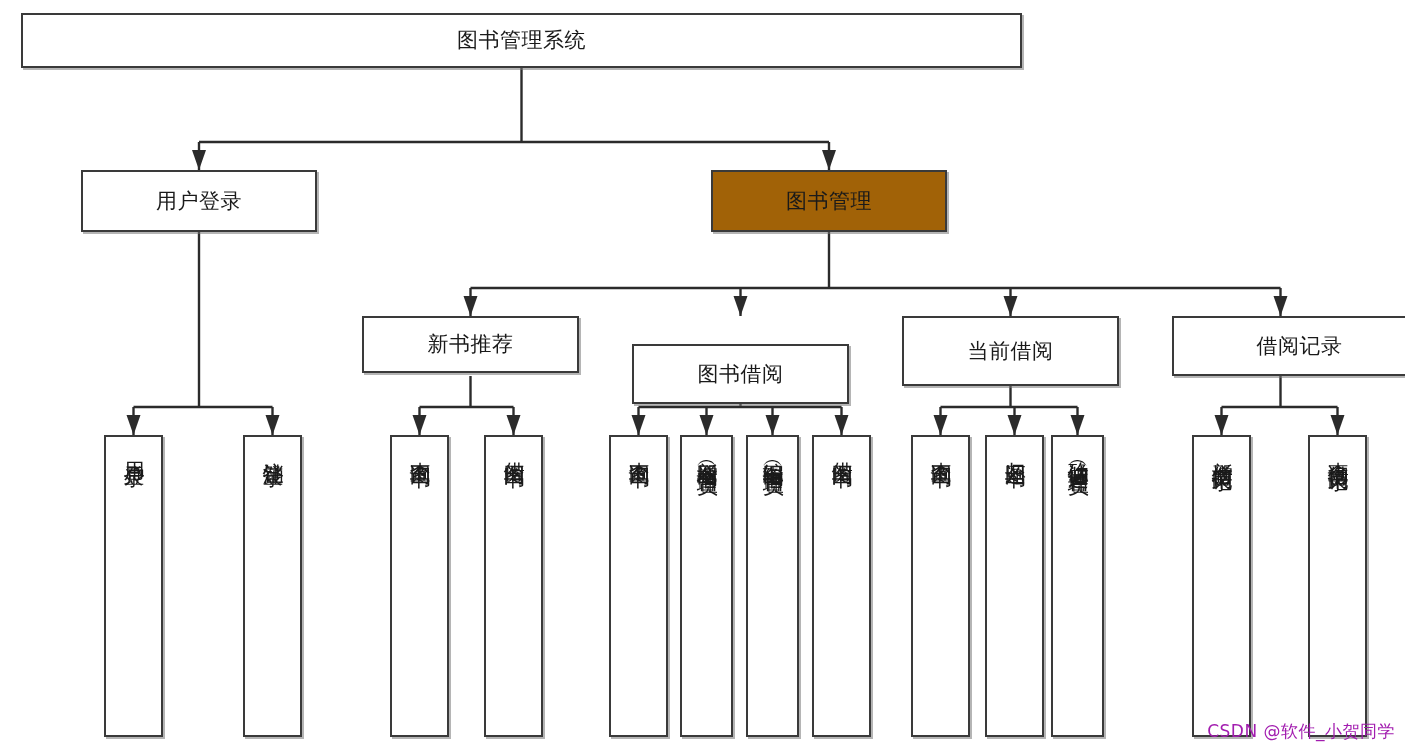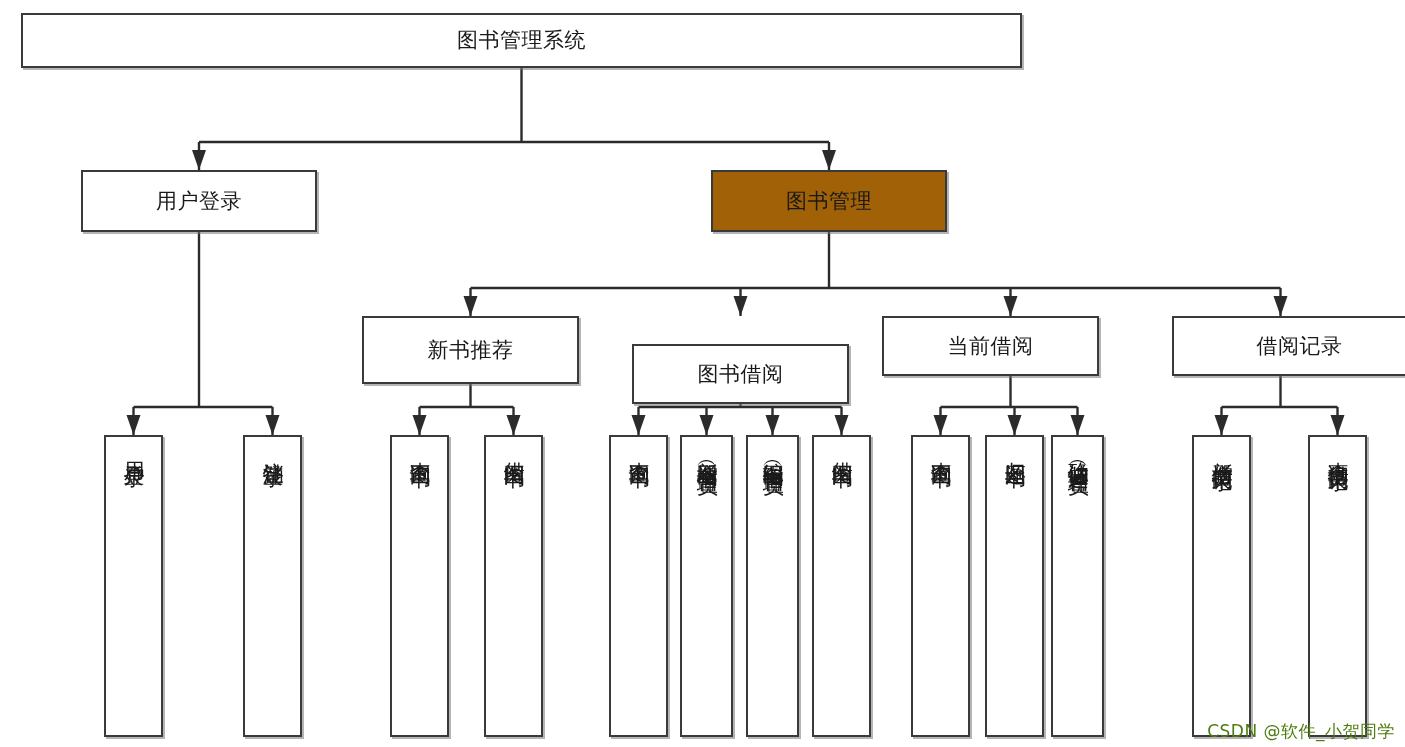--- a/index.html
+++ b/index.html
@@ -56,21 +56,21 @@
     font-size: 21px;
     line-height: 1.12;
     letter-spacing: 2px;
     white-space: pre-line;
   }
   .watermark {
     position: absolute;
     right: 10px;
     bottom: 4px;
     font-size: 17px;
-    color: #4d7c0f;
+    color: #a21caf;
     white-space: nowrap;
     letter-spacing: 0.5px;
   }
 </style>
 </head>
 <body>
 
 <div id="canvas">
   <svg id="wires" viewBox="0 0 1405 747">
       <line x1="521.5" y1="68" x2="521.5" y2="142" stroke="#2b2b2b" stroke-width="2.4"></line>
@@ -129,27 +129,27 @@
   <div id="nodes">
       <div class="node horiz" style="left: 21px; top: 13px; width: 1001px; height: 55px; border-color: rgb(58, 58, 58); background: rgb(255, 255, 255);">
         <span class="node-label">图书管理系统</span>
       </div>
       <div class="node horiz" style="left: 81px; top: 170px; width: 236px; height: 62px; border-color: rgb(58, 58, 58); background: rgb(255, 255, 255);">
         <span class="node-label">用户登录</span>
       </div>
       <div class="node horiz" style="left: 711px; top: 170px; width: 236px; height: 62px; border-color: rgb(58, 58, 58); background: #a16207;">
         <span class="node-label">图书管理</span>
       </div>
-      <div class="node horiz" style="left: 362px; top: 316px; width: 217px; height: 68px; border-color: rgb(58, 58, 58); background: rgb(255, 255, 255);">
+      <div class="node horiz" style="left: 362px; top: 316px; width: 217px; height: 57px; border-color: rgb(58, 58, 58); background: rgb(255, 255, 255);">
         <span class="node-label">新书推荐</span>
       </div>
       <div class="node horiz" style="left: 632px; top: 316px; width: 217px; height: 60px; border-color: rgb(58, 58, 58); background: rgb(255, 255, 255); margin-top: 28px;">
         <span class="node-label">图书借阅</span>
       </div>
-      <div class="node horiz" style="left: 882px; top: 316px; width: 217px; height: 60px; border-color: rgb(58, 58, 58); background: rgb(255, 255, 255);">
+      <div class="node horiz" style="left: 902px; top: 316px; width: 217px; height: 70px; border-color: rgb(58, 58, 58); background: rgb(255, 255, 255);">
         <span class="node-label">当前借阅</span>
       </div>
       <div class="node horiz" style="left: 1172px; top: 316px; width: 255px; height: 60px; border-color: rgb(58, 58, 58); background: rgb(255, 255, 255);">
         <span class="node-label">借阅记录</span>
       </div>
       <div class="node vert" style="left: 104px; top: 435px; width: 59px; height: 302px; border-color: rgb(58, 58, 58); background: rgb(255, 255, 255);">
         <span class="node-label">用户登录</span>
       </div>
       <div class="node vert" style="left: 243px; top: 435px; width: 59px; height: 302px; border-color: rgb(58, 58, 58); background: rgb(255, 255, 255);">
         <span class="node-label">注销登录</span>

